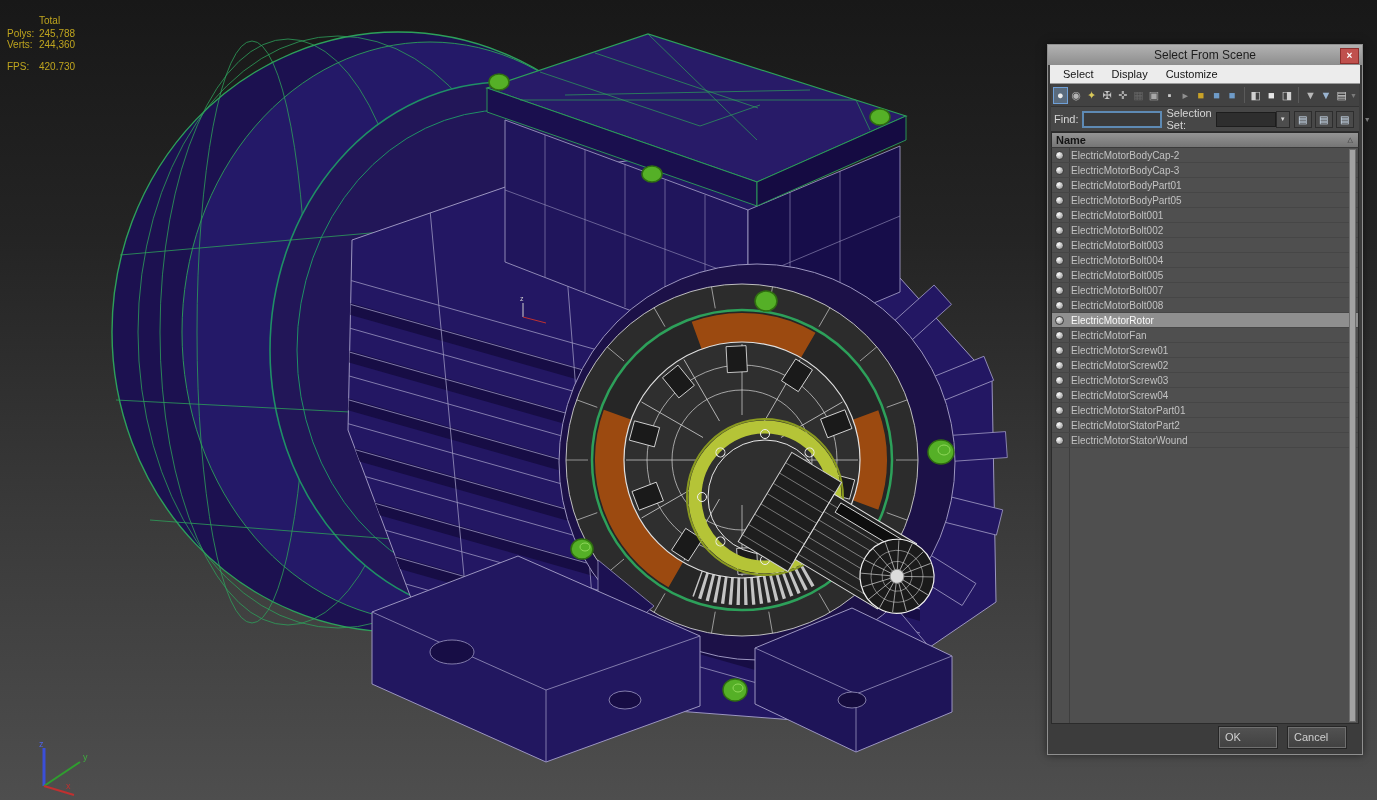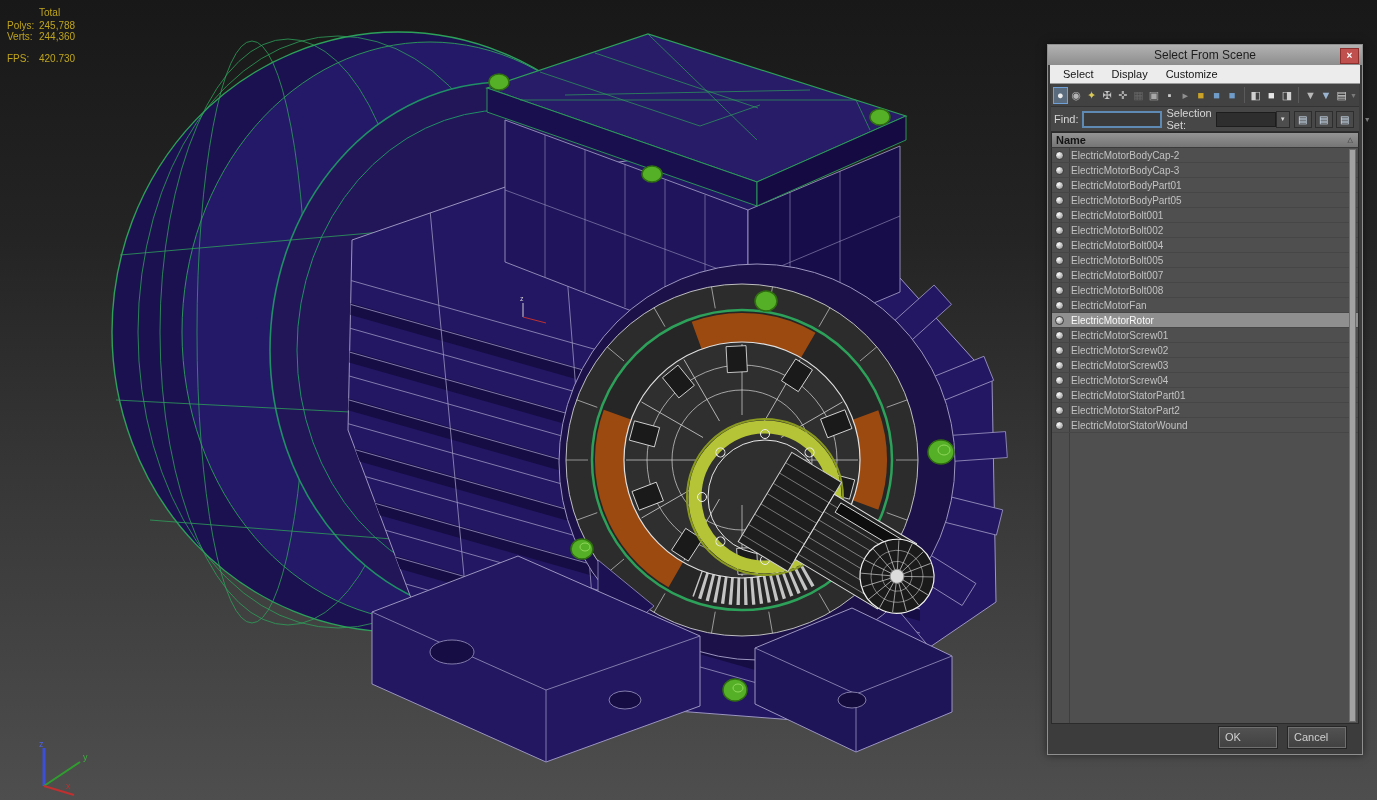--- a/index.html
+++ b/index.html
@@ -9,21 +9,21 @@
     background:linear-gradient(180deg,#181818 0%,#242424 30%,#3a3a3a 65%,#4e4e4e 100%);
   }
   
   #viewport{position:absolute;inset:0;}
   #motor-svg{position:absolute;left:0;top:0;}
   
   #stats{position:absolute;left:7px;top:7px;color:#bfa51e;font-size:10px;line-height:11px;}
   #stats .srow{display:flex;}
   #stats .slabel{width:30px;text-align:left;}
   #stats .sval{margin-left:2px;}
-  #stats .shead{margin-left:32px;margin-bottom:2px;}
+  #stats .shead{margin-left:32px;margin-bottom:2px;margin-top:8px;}
   #stats .gap{height:11px;}
   
   #axis-gizmo{position:absolute;left:6px;bottom:0px;}
   
   #dlg{
     position:absolute;left:1047px;top:44px;width:316px;height:711px;
     background:#3c3c3c;border:1px solid #8f8f8f;box-sizing:border-box;
     box-shadow:0 0 8px rgba(0,0,0,.55);
     display:flex;flex-direction:column;font-size:11px;color:#d6d6d6;
   }
@@ -478,41 +478,45 @@
           <div class="lrow">
             <span class="obj-ico"></span>
             <span class="lname">ElectricMotorBolt001</span>
           </div>
           <div class="lrow">
             <span class="obj-ico"></span>
             <span class="lname">ElectricMotorBolt002</span>
           </div>
           <div class="lrow">
             <span class="obj-ico"></span>
+            <span class="lname">ElectricMotorBolt003</span>
+          </div>
+          <div class="lrow">
+            <span class="obj-ico"></span>
             <span class="lname">ElectricMotorBolt004</span>
           </div>
           <div class="lrow">
             <span class="obj-ico"></span>
             <span class="lname">ElectricMotorBolt005</span>
           </div>
           <div class="lrow">
             <span class="obj-ico"></span>
             <span class="lname">ElectricMotorBolt007</span>
           </div>
           <div class="lrow">
             <span class="obj-ico"></span>
             <span class="lname">ElectricMotorBolt008</span>
           </div>
+          <div class="lrow sel">
+            <span class="obj-ico"></span>
+            <span class="lname">ElectricMotorRotor</span>
+          </div>
           <div class="lrow">
             <span class="obj-ico"></span>
             <span class="lname">ElectricMotorFan</span>
-          </div>
-          <div class="lrow sel">
-            <span class="obj-ico"></span>
-            <span class="lname">ElectricMotorRotor</span>
           </div>
           <div class="lrow">
             <span class="obj-ico"></span>
             <span class="lname">ElectricMotorScrew01</span>
           </div>
           <div class="lrow">
             <span class="obj-ico"></span>
             <span class="lname">ElectricMotorScrew02</span>
           </div>
           <div class="lrow">

